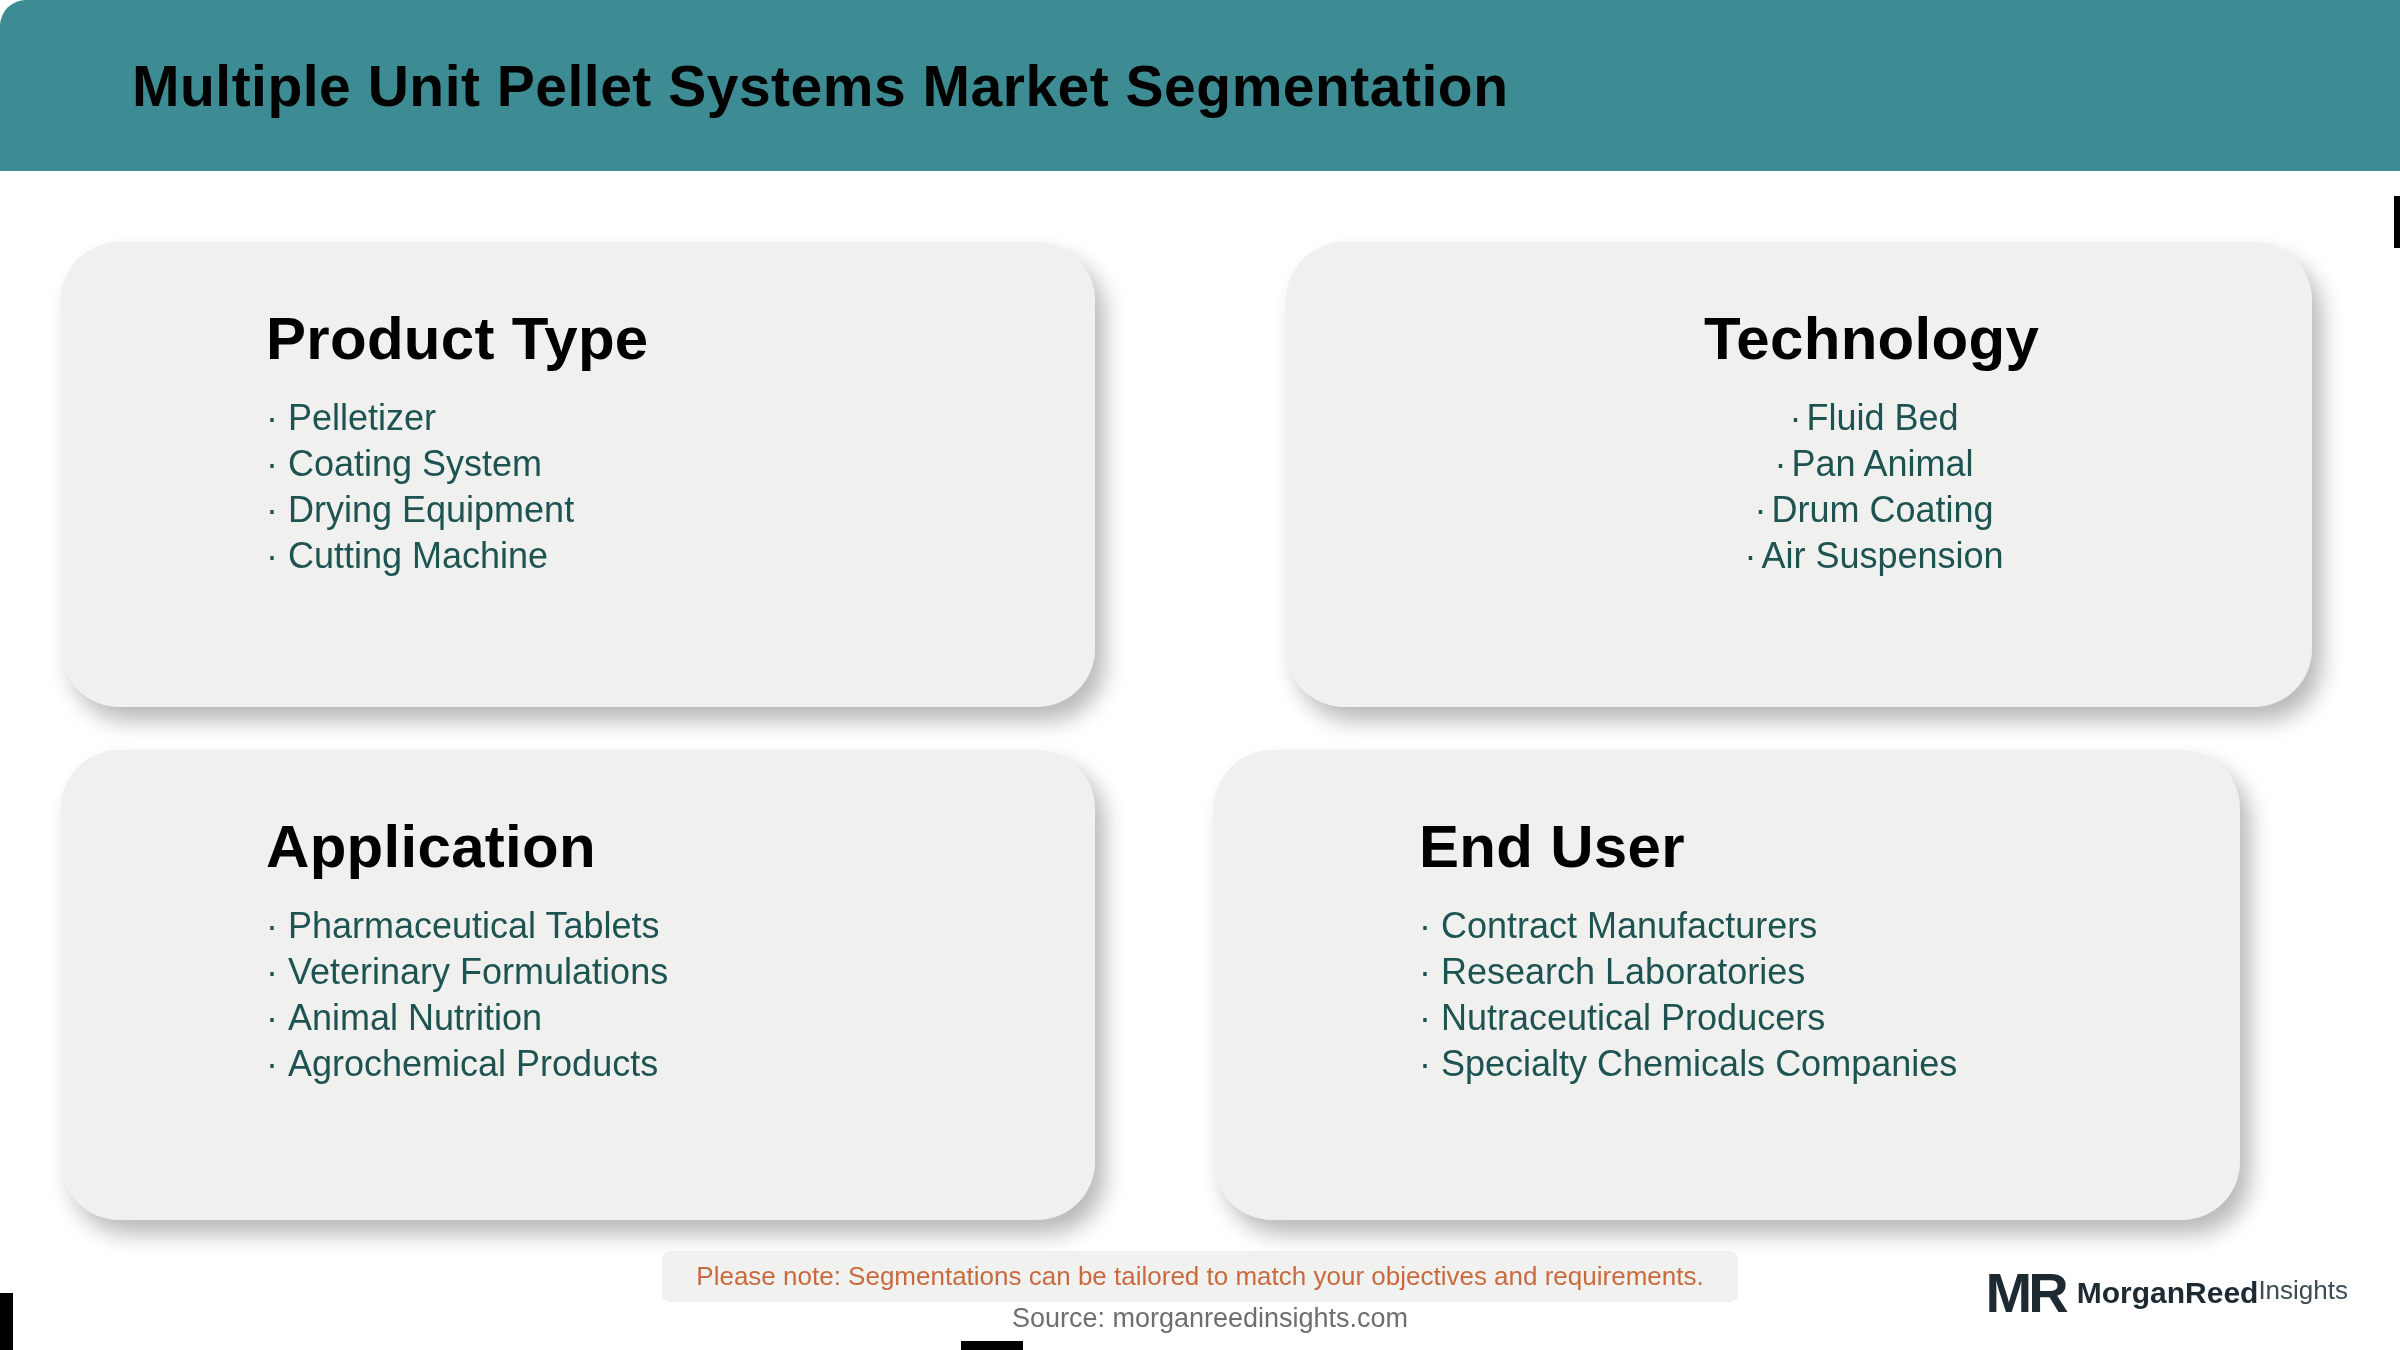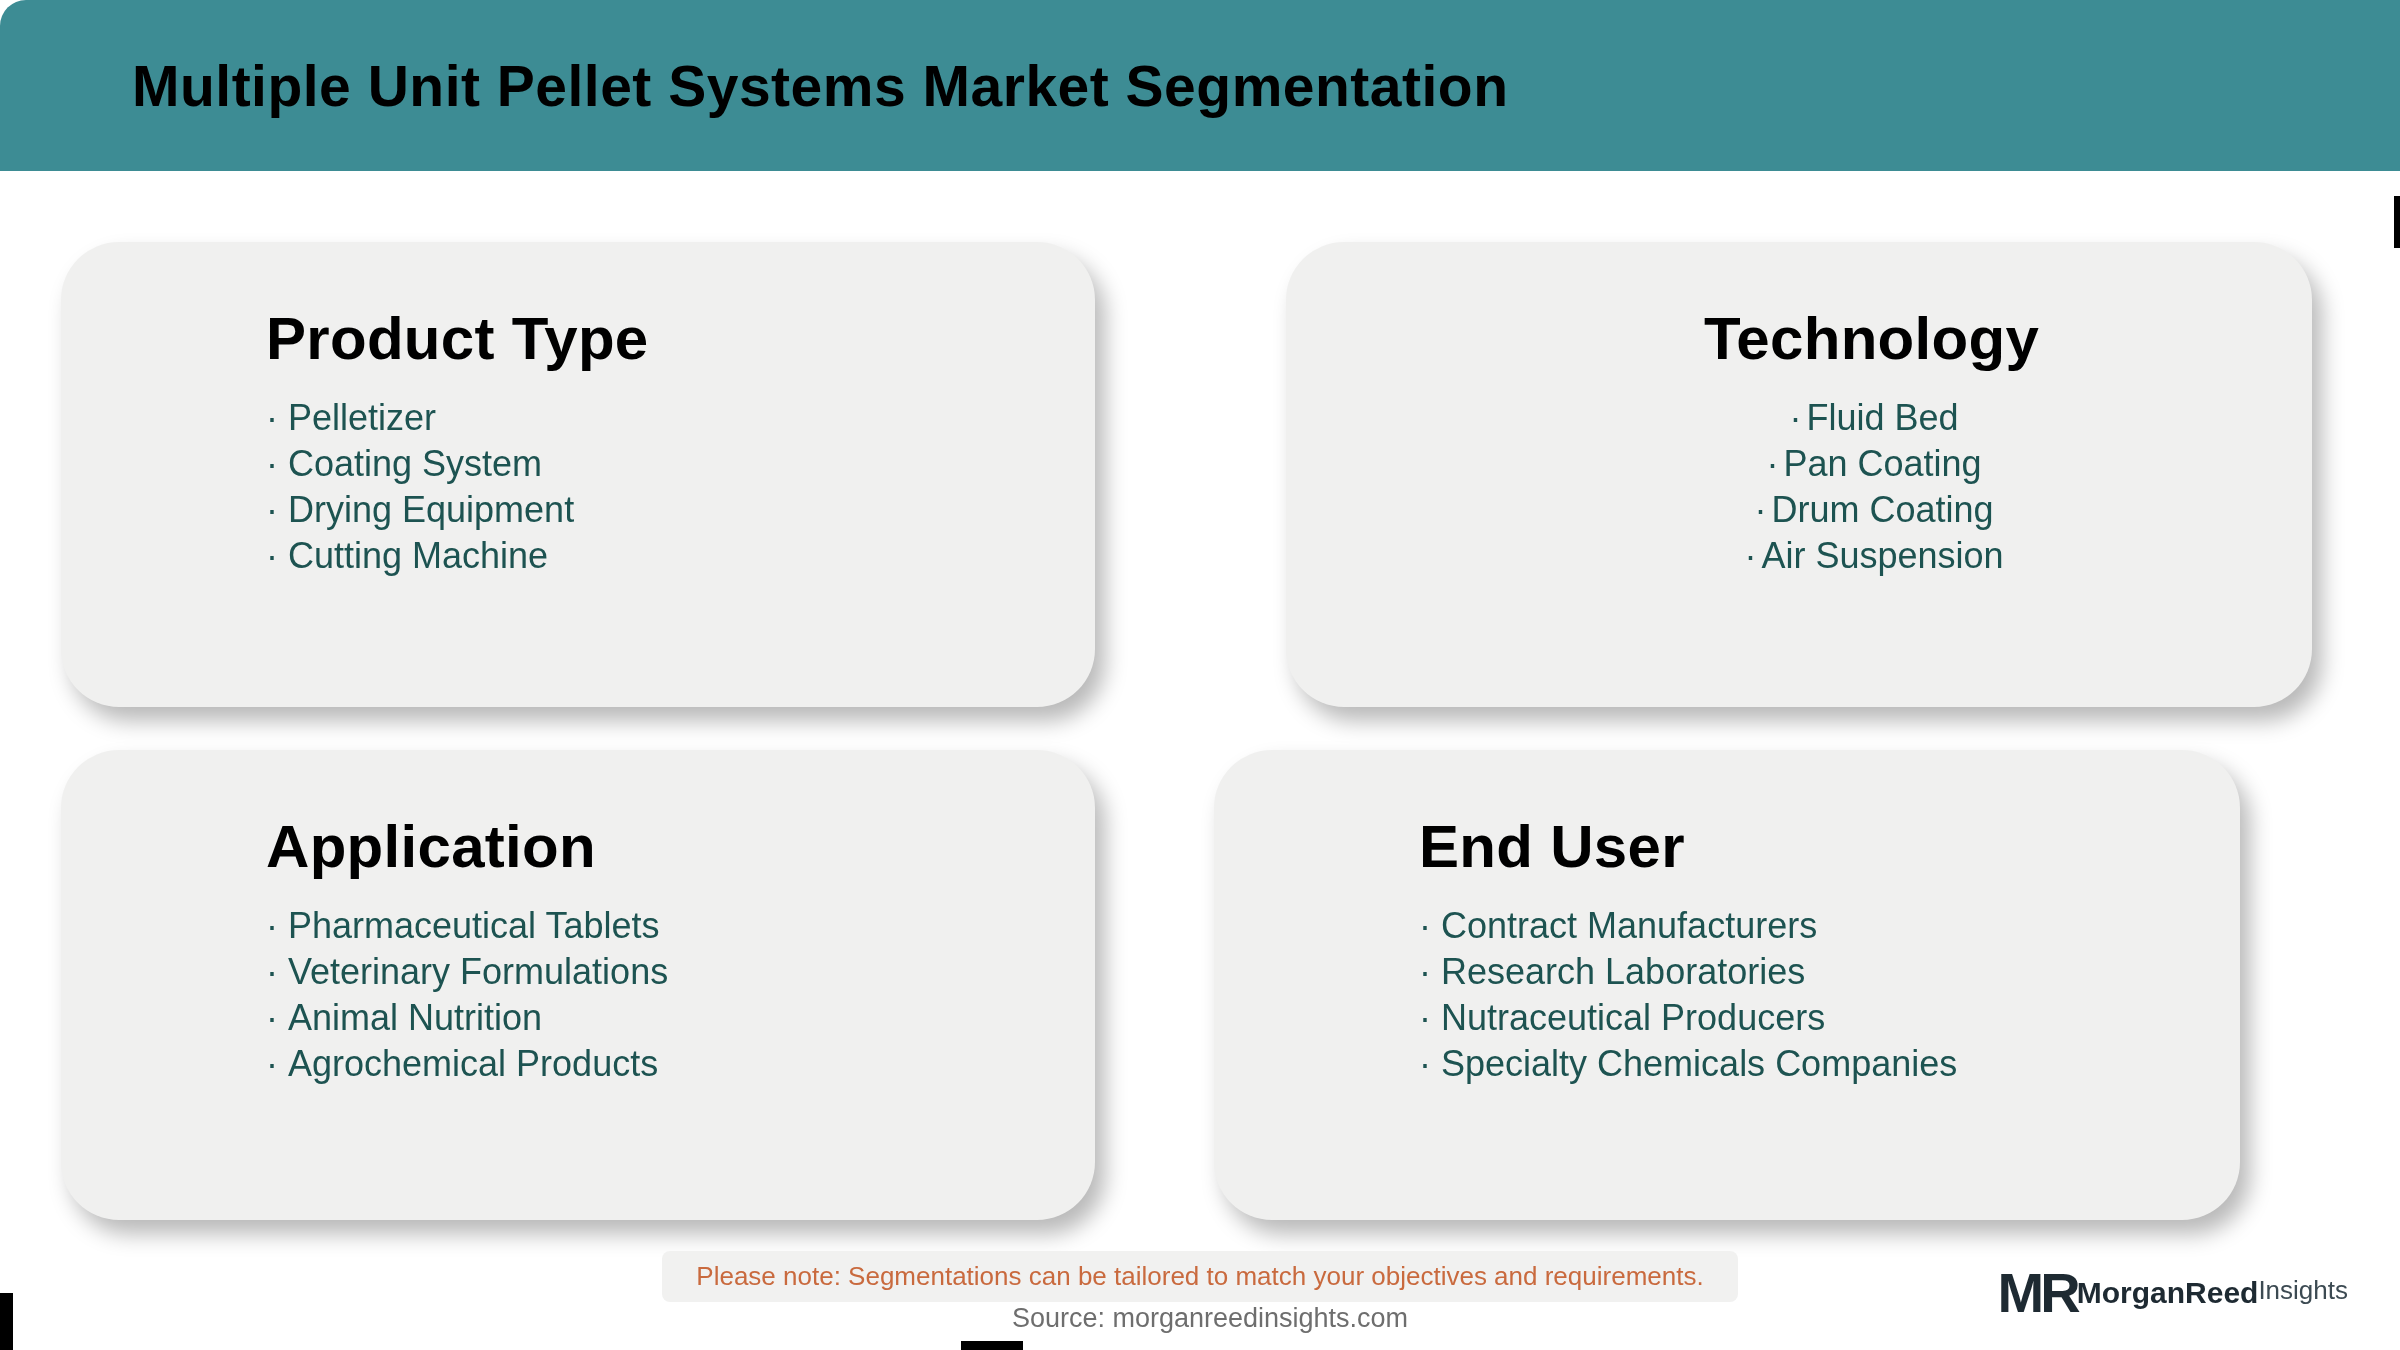--- a/index.html
+++ b/index.html
@@ -98,20 +98,21 @@
     color: #6e6e6e;
   }
 
   
   .logo {
     position: absolute;
     right: 52px;
     top: 1265px;
     display: flex;
     align-items: center;
+    gap: 12px;
   }
   .logo-monogram {
     font-size: 56px;
     font-weight: 900;
     letter-spacing: -4px;
     color: #1e2a32;
     line-height: 1;
   }
   .logo-text { display: flex; line-height: 1.05; }
   .logo-name {
@@ -147,21 +148,21 @@
       <li class="card-item"><span class="bullet">·</span><span>Coating System</span></li>
       <li class="card-item"><span class="bullet">·</span><span>Drying Equipment</span></li>
       <li class="card-item"><span class="bullet">·</span><span>Cutting Machine</span></li>
     </ul>
   </section>
 
   <section class="card card-2">
     <h2 class="card-title">Technology</h2>
     <ul class="card-list">
       <li class="card-item"><span class="bullet">·</span><span>Fluid Bed</span></li>
-      <li class="card-item"><span class="bullet">·</span><span>Pan Coating</span></li>
+      <li class="card-item"><span class="bullet">·</span><span>Pan Animal</span></li>
       <li class="card-item"><span class="bullet">·</span><span>Drum Coating</span></li>
       <li class="card-item"><span class="bullet">·</span><span>Air Suspension</span></li>
     </ul>
   </section>
 
   <section class="card card-3">
     <h2 class="card-title">Application</h2>
     <ul class="card-list">
       <li class="card-item"><span class="bullet">·</span><span>Pharmaceutical Tablets</span></li>
       <li class="card-item"><span class="bullet">·</span><span>Veterinary Formulations</span></li>

